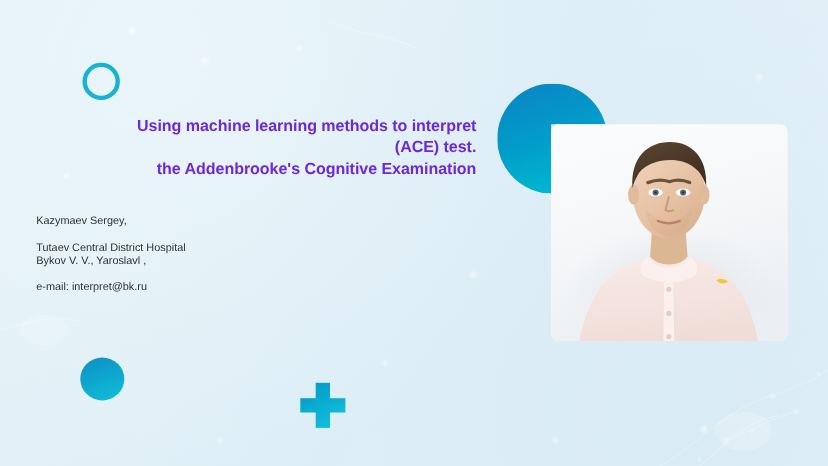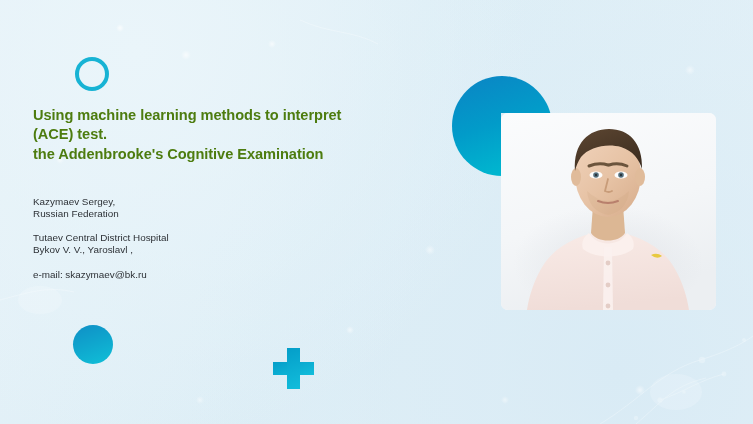--- a/index.html
+++ b/index.html
@@ -120,22 +120,23 @@
 
   
   .title {
     position: absolute;
     left: 33px;
     top: 106px;
     width: 400px;
     font-size: 14.6px;
     line-height: 19.3px;
     font-weight: bold;
-    color: #4d7c0f;
+    color: #6d28d9;
     letter-spacing: -0.05px;
+    text-align: right;
   }
 
   .byline {
     position: absolute;
     left: 33px;
     top: 196px;
     width: 410px;
     font-size: 9.9px;
     line-height: 12.1px;
     color: #2d3136;
@@ -280,29 +281,28 @@
 
   <div class="title">
     <div>Using machine learning methods to interpret</div>
     <div>(ACE) test.</div>
     <div>the Addenbrooke's Cognitive Examination</div>
   </div>
 
   <div class="byline">
     <div class="block">
       <div>Kazymaev Sergey,</div>
-      <div>Russian Federation</div>
     </div>
     <div class="spacer"></div>
     <div class="block">
       <div>Tutaev Central District Hospital</div>
       <div>Bykov V. V., Yaroslavl ,</div>
     </div>
     <div class="spacer"></div>
-    <div class="block">e-mail: skazymaev@bk.ru</div>
+    <div class="block">e-mail: interpret@bk.ru</div>
   </div>
 
   <div class="dot-filled"></div>
   <div class="plus">
     <div class="bar bar-h"></div>
     <div class="bar bar-v"></div>
   </div>
 
 </div>
 

